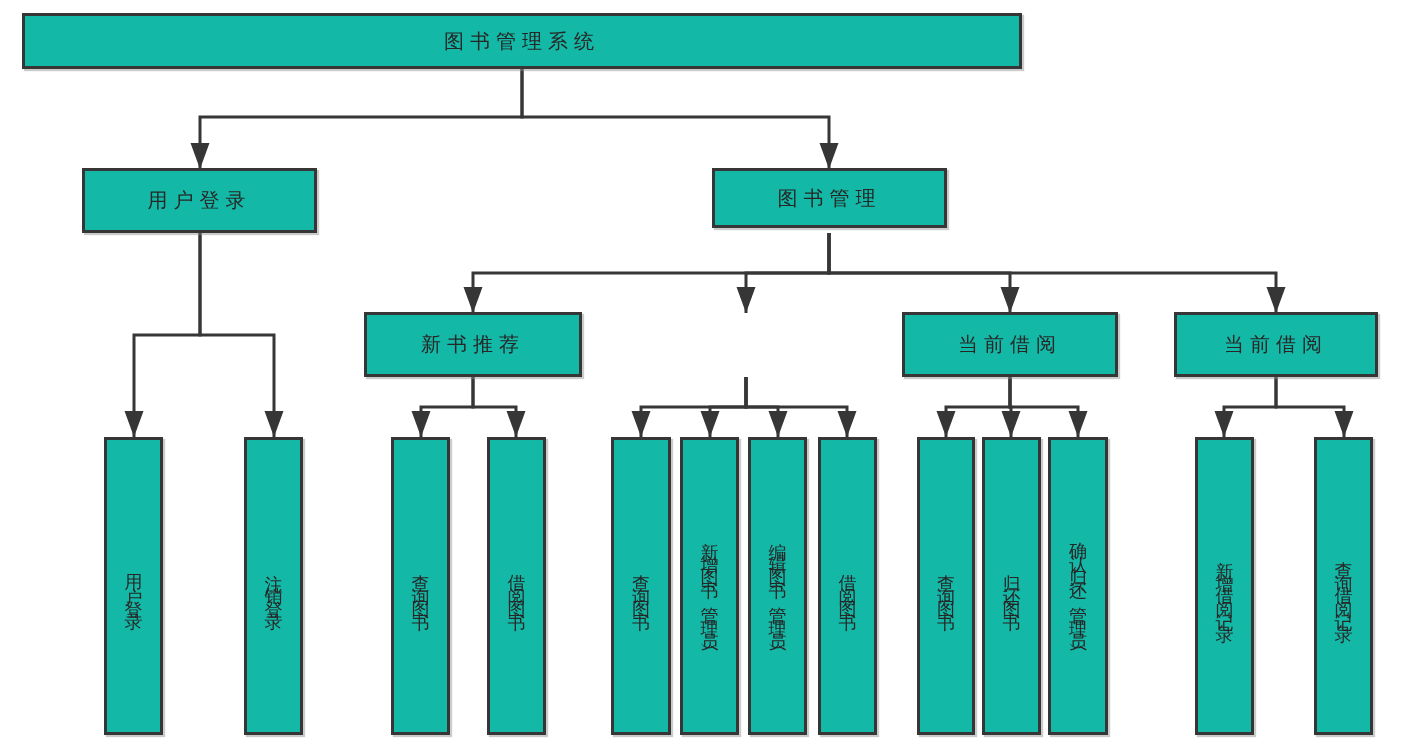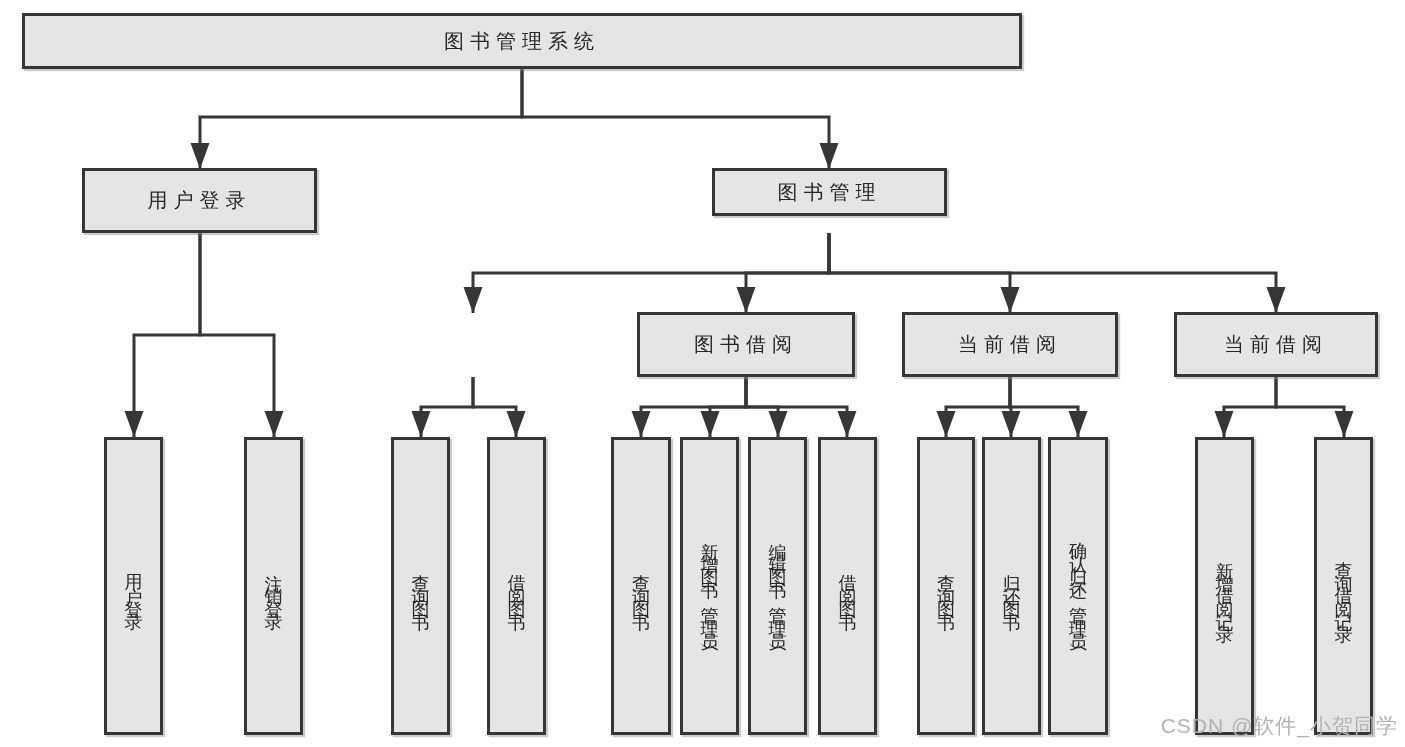--- a/index.html
+++ b/index.html
@@ -8,21 +8,21 @@
     position: relative;
     width: 1405px;
     height: 747px;
     background: #ffffff;
     overflow: hidden;
     font-family: "Liberation Sans", "DejaVu Sans", sans-serif;
   }
   .wires { position: absolute; left: 0; top: 0; width: 1405px; height: 747px; }
   .node {
     position: absolute;
-    background: #e5e5e5;
+    background: #14b8a6;
     border: 3px solid #363636;
     color: #262626;
     display: flex;
     align-items: center;
     justify-content: center;
     box-shadow: 2px 2px 1px rgba(140,140,140,0.45);
     z-index: 2;
   }
   .h { font-size: 20px; letter-spacing: 6px; white-space: nowrap; }
   .v {
@@ -79,23 +79,23 @@
       <path d="M1010 377 V407 H1078 V437" marker-end="url(#ah)"></path>
 
       <path d="M1276 377 V407 H1224 V437" marker-end="url(#ah)"></path>
       <path d="M1276 377 V407 H1344 V437" marker-end="url(#ah)"></path>
     </g>
   </svg>
 
   <div class="node h" style="left:22px; top:13px; width:1000px; height:56px;">图书管理系统</div>
 
   <div class="node h" style="left:82px; top:168px; width:235px; height:65px;">用户登录</div>
-  <div class="node h" style="left:712px; top:168px; width:235px; height:48px;">图书管理</div>
+  <div class="node h" style="left:712px; top:168px; width:235px; height:60px;">图书管理</div>
 
-  <div class="node h" style="left:637px; top:312px; width:218px; height:65px;">图书借阅</div>
+  <div class="node h" style="left:364px; top:312px; width:218px; height:65px;">新书推荐</div>
   <div class="node h" style="left:902px; top:312px; width:216px; height:65px;text-align:right;">当前借阅</div>
   <div class="node h" style="left:1174px; top:312px; width:204px; height:65px;">当前借阅</div>
 
   <div class="node v" style="left:104px; top:437px; width:59px; height:298px;">用户登录</div>
   <div class="node v" style="left:244px; top:437px; width:59px; height:298px;">注销登录</div>
 
   <div class="node v" style="left:391px; top:437px; width:59px; height:298px;">查询图书</div>
   <div class="node v" style="left:487px; top:437px; width:59px; height:298px;">借阅图书</div>
 
   <div class="node v" style="left:611px; top:437px; width:60px; height:298px;">查询图书</div>
@@ -103,15 +103,14 @@
   <div class="node v" style="left:748px; top:437px; width:59px; height:298px;">编辑图书（管理员）</div>
   <div class="node v" style="left:818px; top:437px; width:59px; height:298px;">借阅图书</div>
 
   <div class="node v" style="left:917px; top:437px; width:58px; height:298px;">查询图书</div>
   <div class="node v" style="left:982px; top:437px; width:59px; height:298px;">归还图书</div>
   <div class="node v" style="left:1048px; top:437px; width:60px; height:298px;">确认归还（管理员）</div>
 
   <div class="node v" style="left:1195px; top:437px; width:59px; height:298px;">新增借阅记录</div>
   <div class="node v" style="left:1314px; top:437px; width:59px; height:298px;">查询借阅记录</div>
 
-  <div class="watermark">CSDN @软件_小贺同学</div>
 
 </div>
 
 </body></html>

